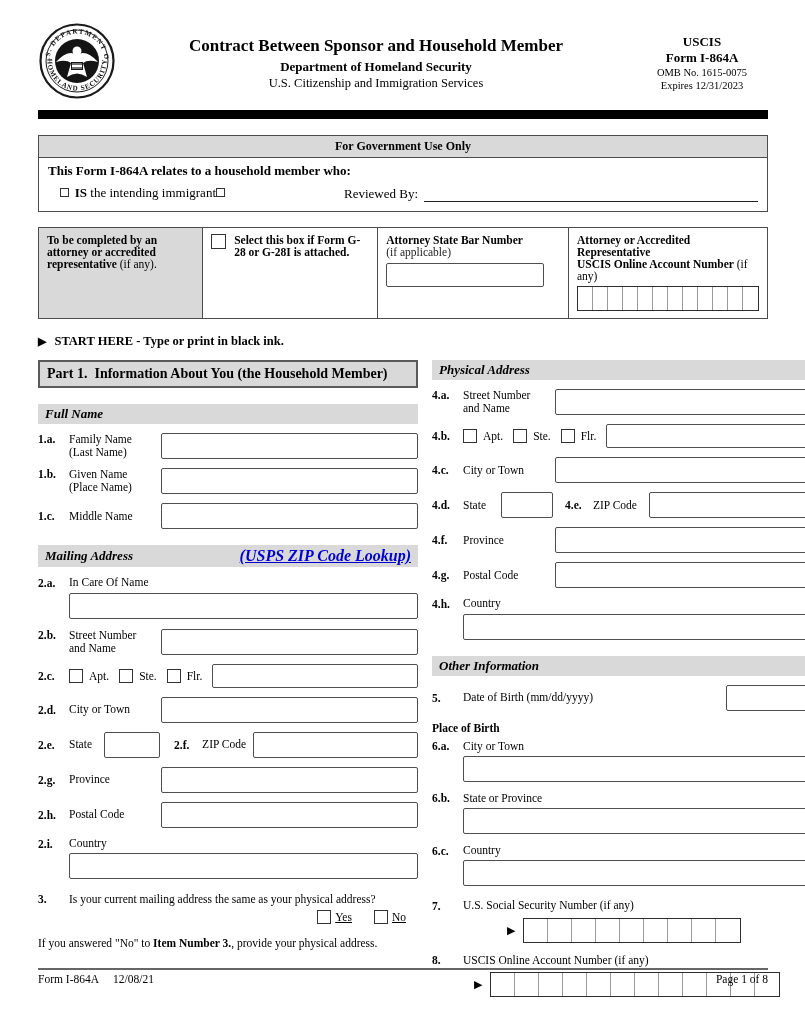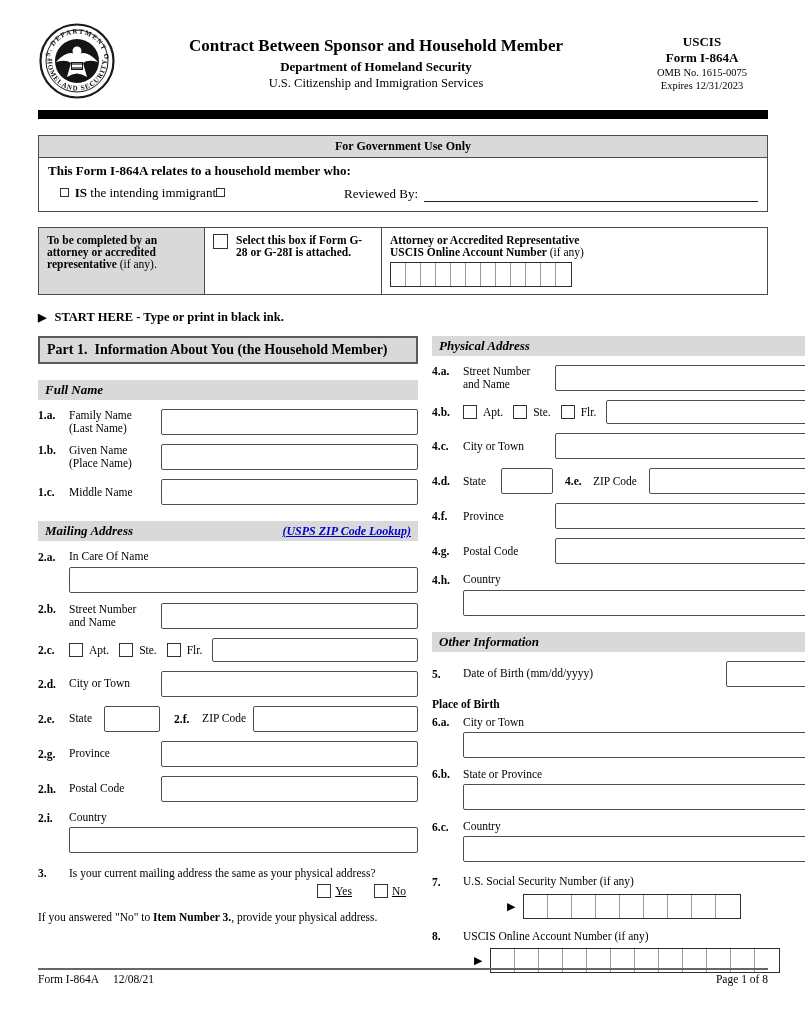--- a/index.html
+++ b/index.html
@@ -70,21 +70,21 @@
 
   
   .columns { display:flex; margin-top:11px; gap:14px; }
   .col-left { width:380px; flex-shrink:0; }
   .col-right { flex:1; }
 
   .part-heading { border:2px solid #5a5a5a; background:#d9d9d9; font-weight:bold;
                   font-size:14px; padding:3px 7px; line-height:1.25; }
   .section-bar { background:#d9d9d9; font-weight:bold; font-style:italic; font-size:13px;
                  padding:2px 7px; margin-top:16px; display:flex; justify-content:space-between; align-items:center; }
-  .link { color:#0000cc; font-size:12px; font-weight:bold; font-style:italic; text-decoration:underline; cursor:pointer; }
+  .link { color:#0000cc; font-size:16px; font-weight:bold; font-style:italic; text-decoration:underline; cursor:pointer; }
 
   .frow { display:flex; align-items:center; margin-top:9px; font-size:11.5px; }
   .frow.top { align-items:flex-start; }
   .fnum { font-weight:bold; width:31px; flex-shrink:0; }
   .flabel { line-height:1.15; }
   .lab2 { width:92px; flex-shrink:0; line-height:1.15; }
   .grow { flex:1; }
   .chk { width:14px; height:14px; border:1.5px solid #333; flex-shrink:0; background:#fff; }
   .chkrow-label { margin:0 10px 0 6px; }
   .stack-input { width:100%; margin-top:3px; height:26px; }
@@ -168,20 +168,25 @@
     </div>
 
     <div class="atty-box">
       <div class="atty-cell atty-c1">
         <span>To be completed by an attorney or accredited representative</span><span class="n"> (if any).</span>
       </div>
       <div class="atty-cell atty-c2">
         <span class="chk-md"></span>
         <span class="t">Select this box if Form G-28 or G-28I is attached.</span>
       </div>
+      <div class="atty-cell atty-c3">
+        <div class="b">Attorney State Bar Number</div>
+        <div class="n">(if applicable)</div>
+        <input type="text" class="tbox atty-input" style="">
+      </div>
       <div class="atty-cell atty-c4">
         <div class="b">
           <span>Attorney or Accredited Representative</span><br>
           <span>USCIS Online Account Number</span><span style="font-weight:normal"> (if any)</span>
         </div>
         <div class="comb comb-sm" style="margin-top:4px;">
             <span class="comb-cell"></span>
             <span class="comb-cell"></span>
             <span class="comb-cell"></span>
             <span class="comb-cell"></span>

